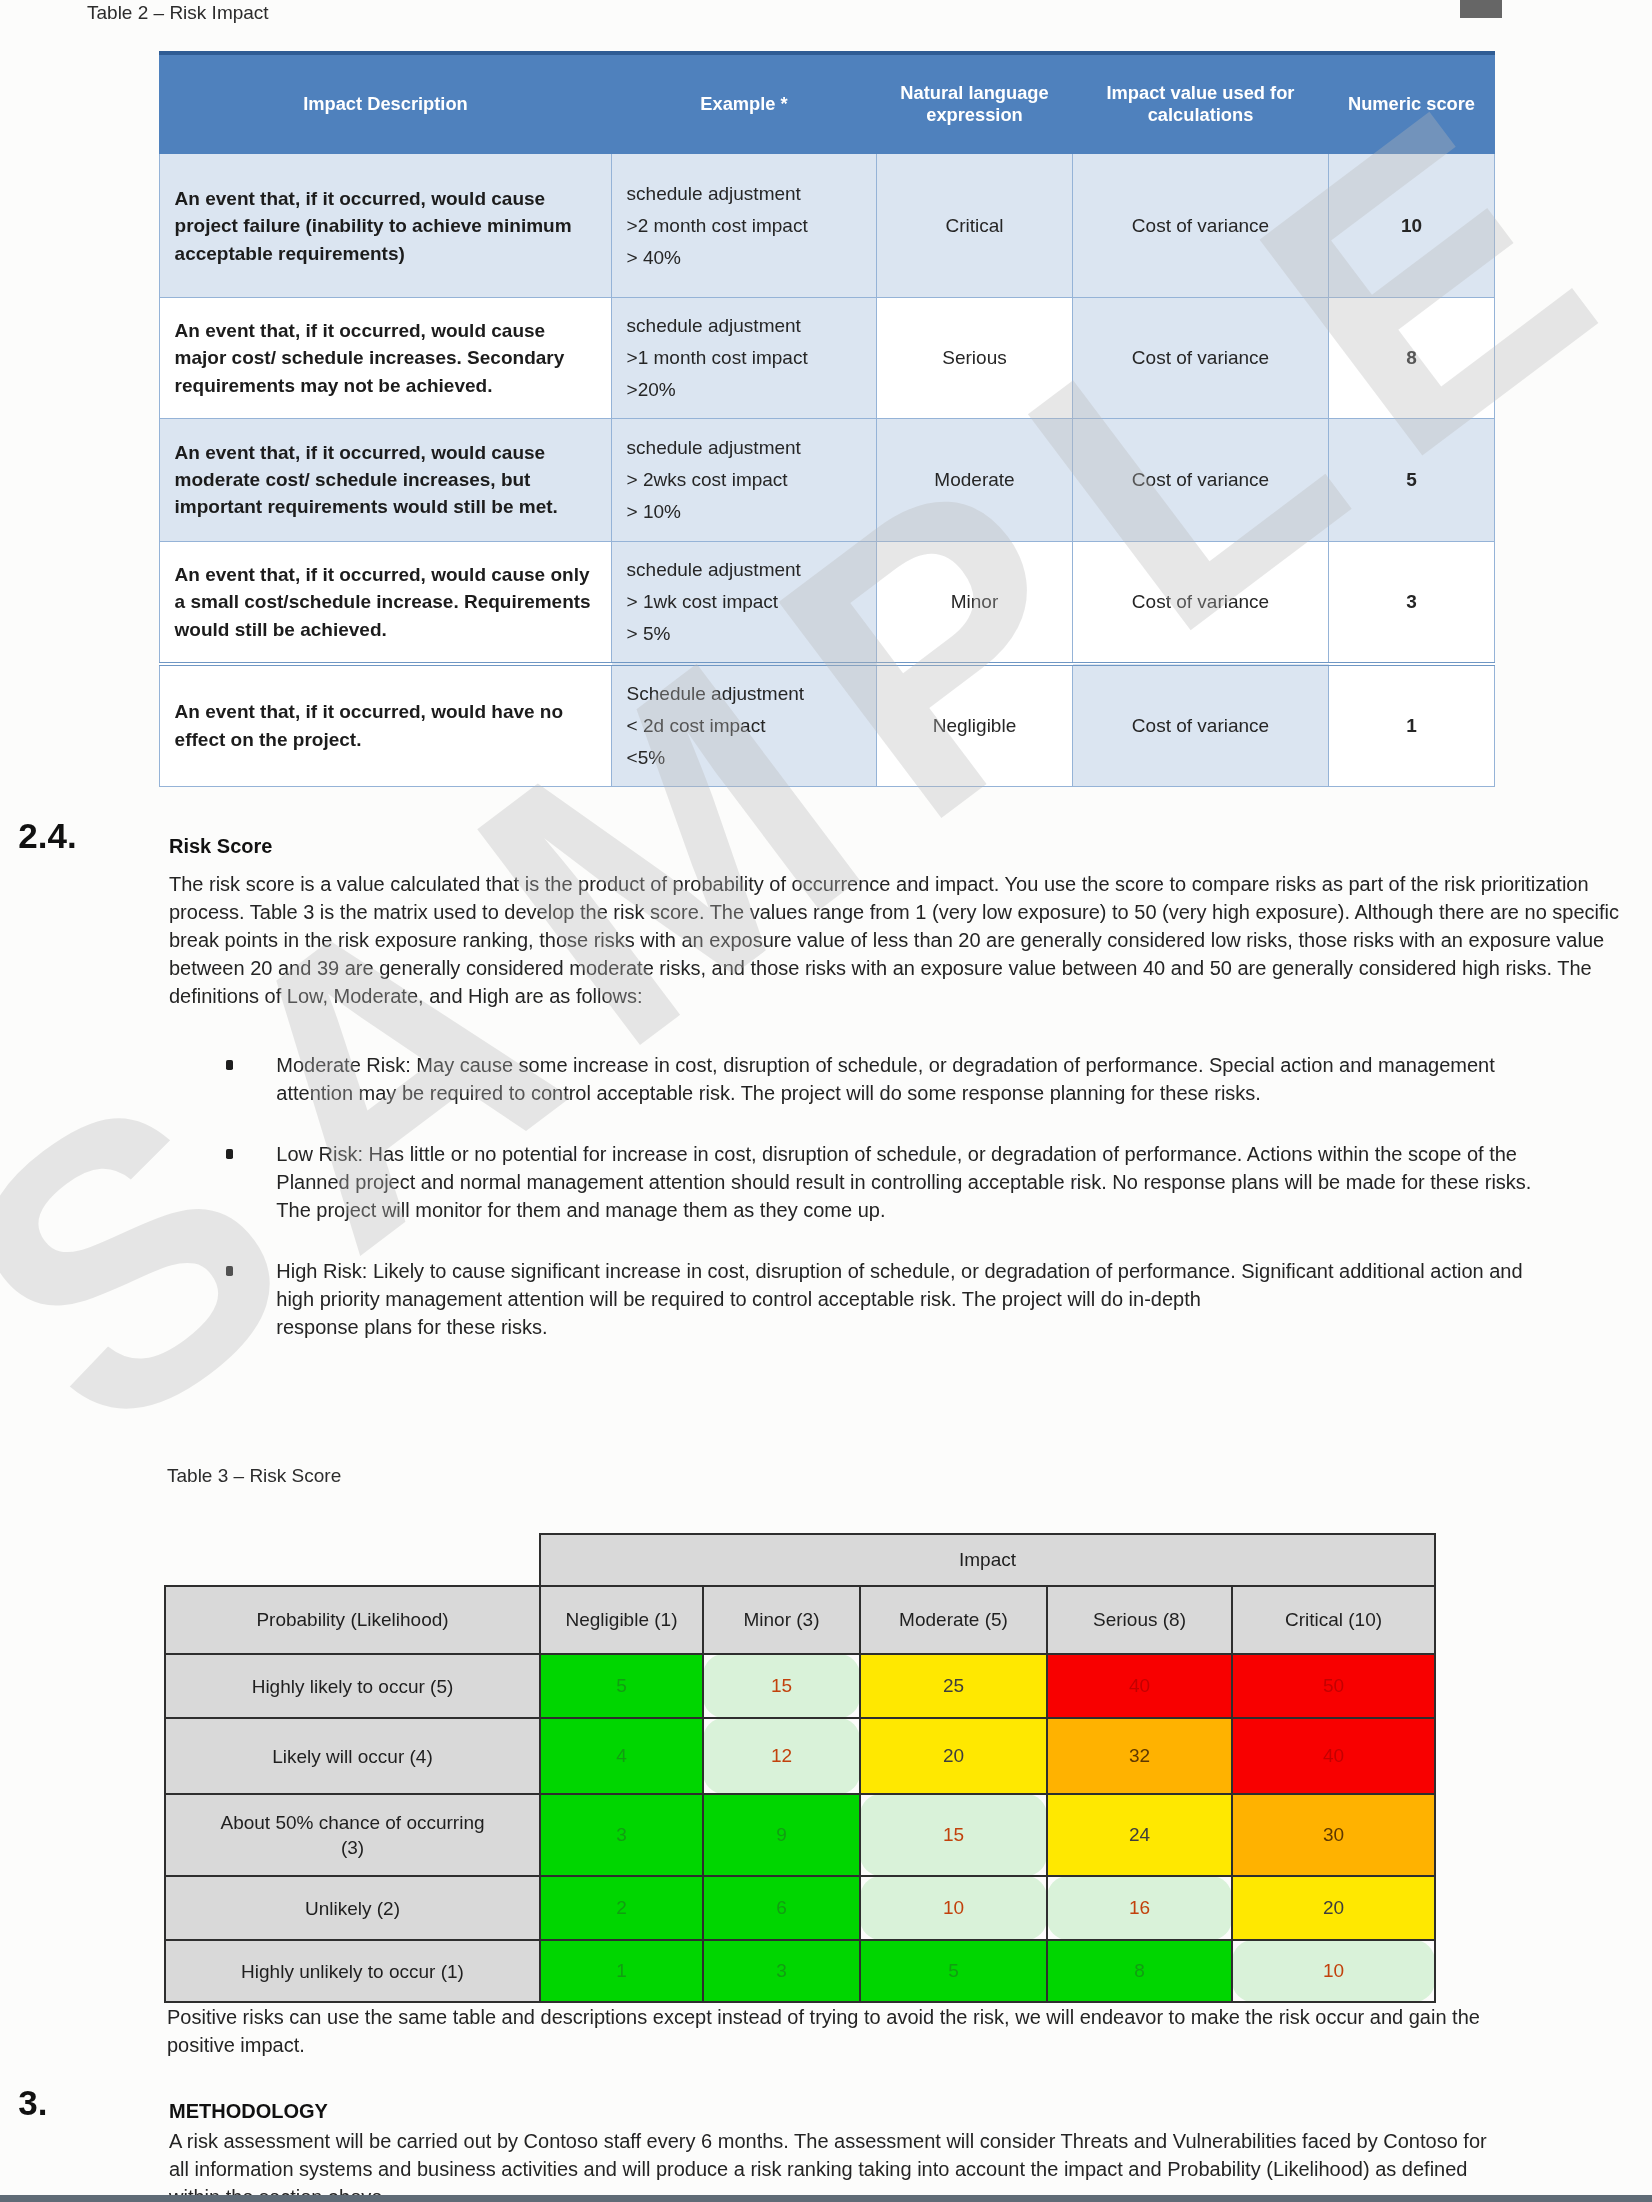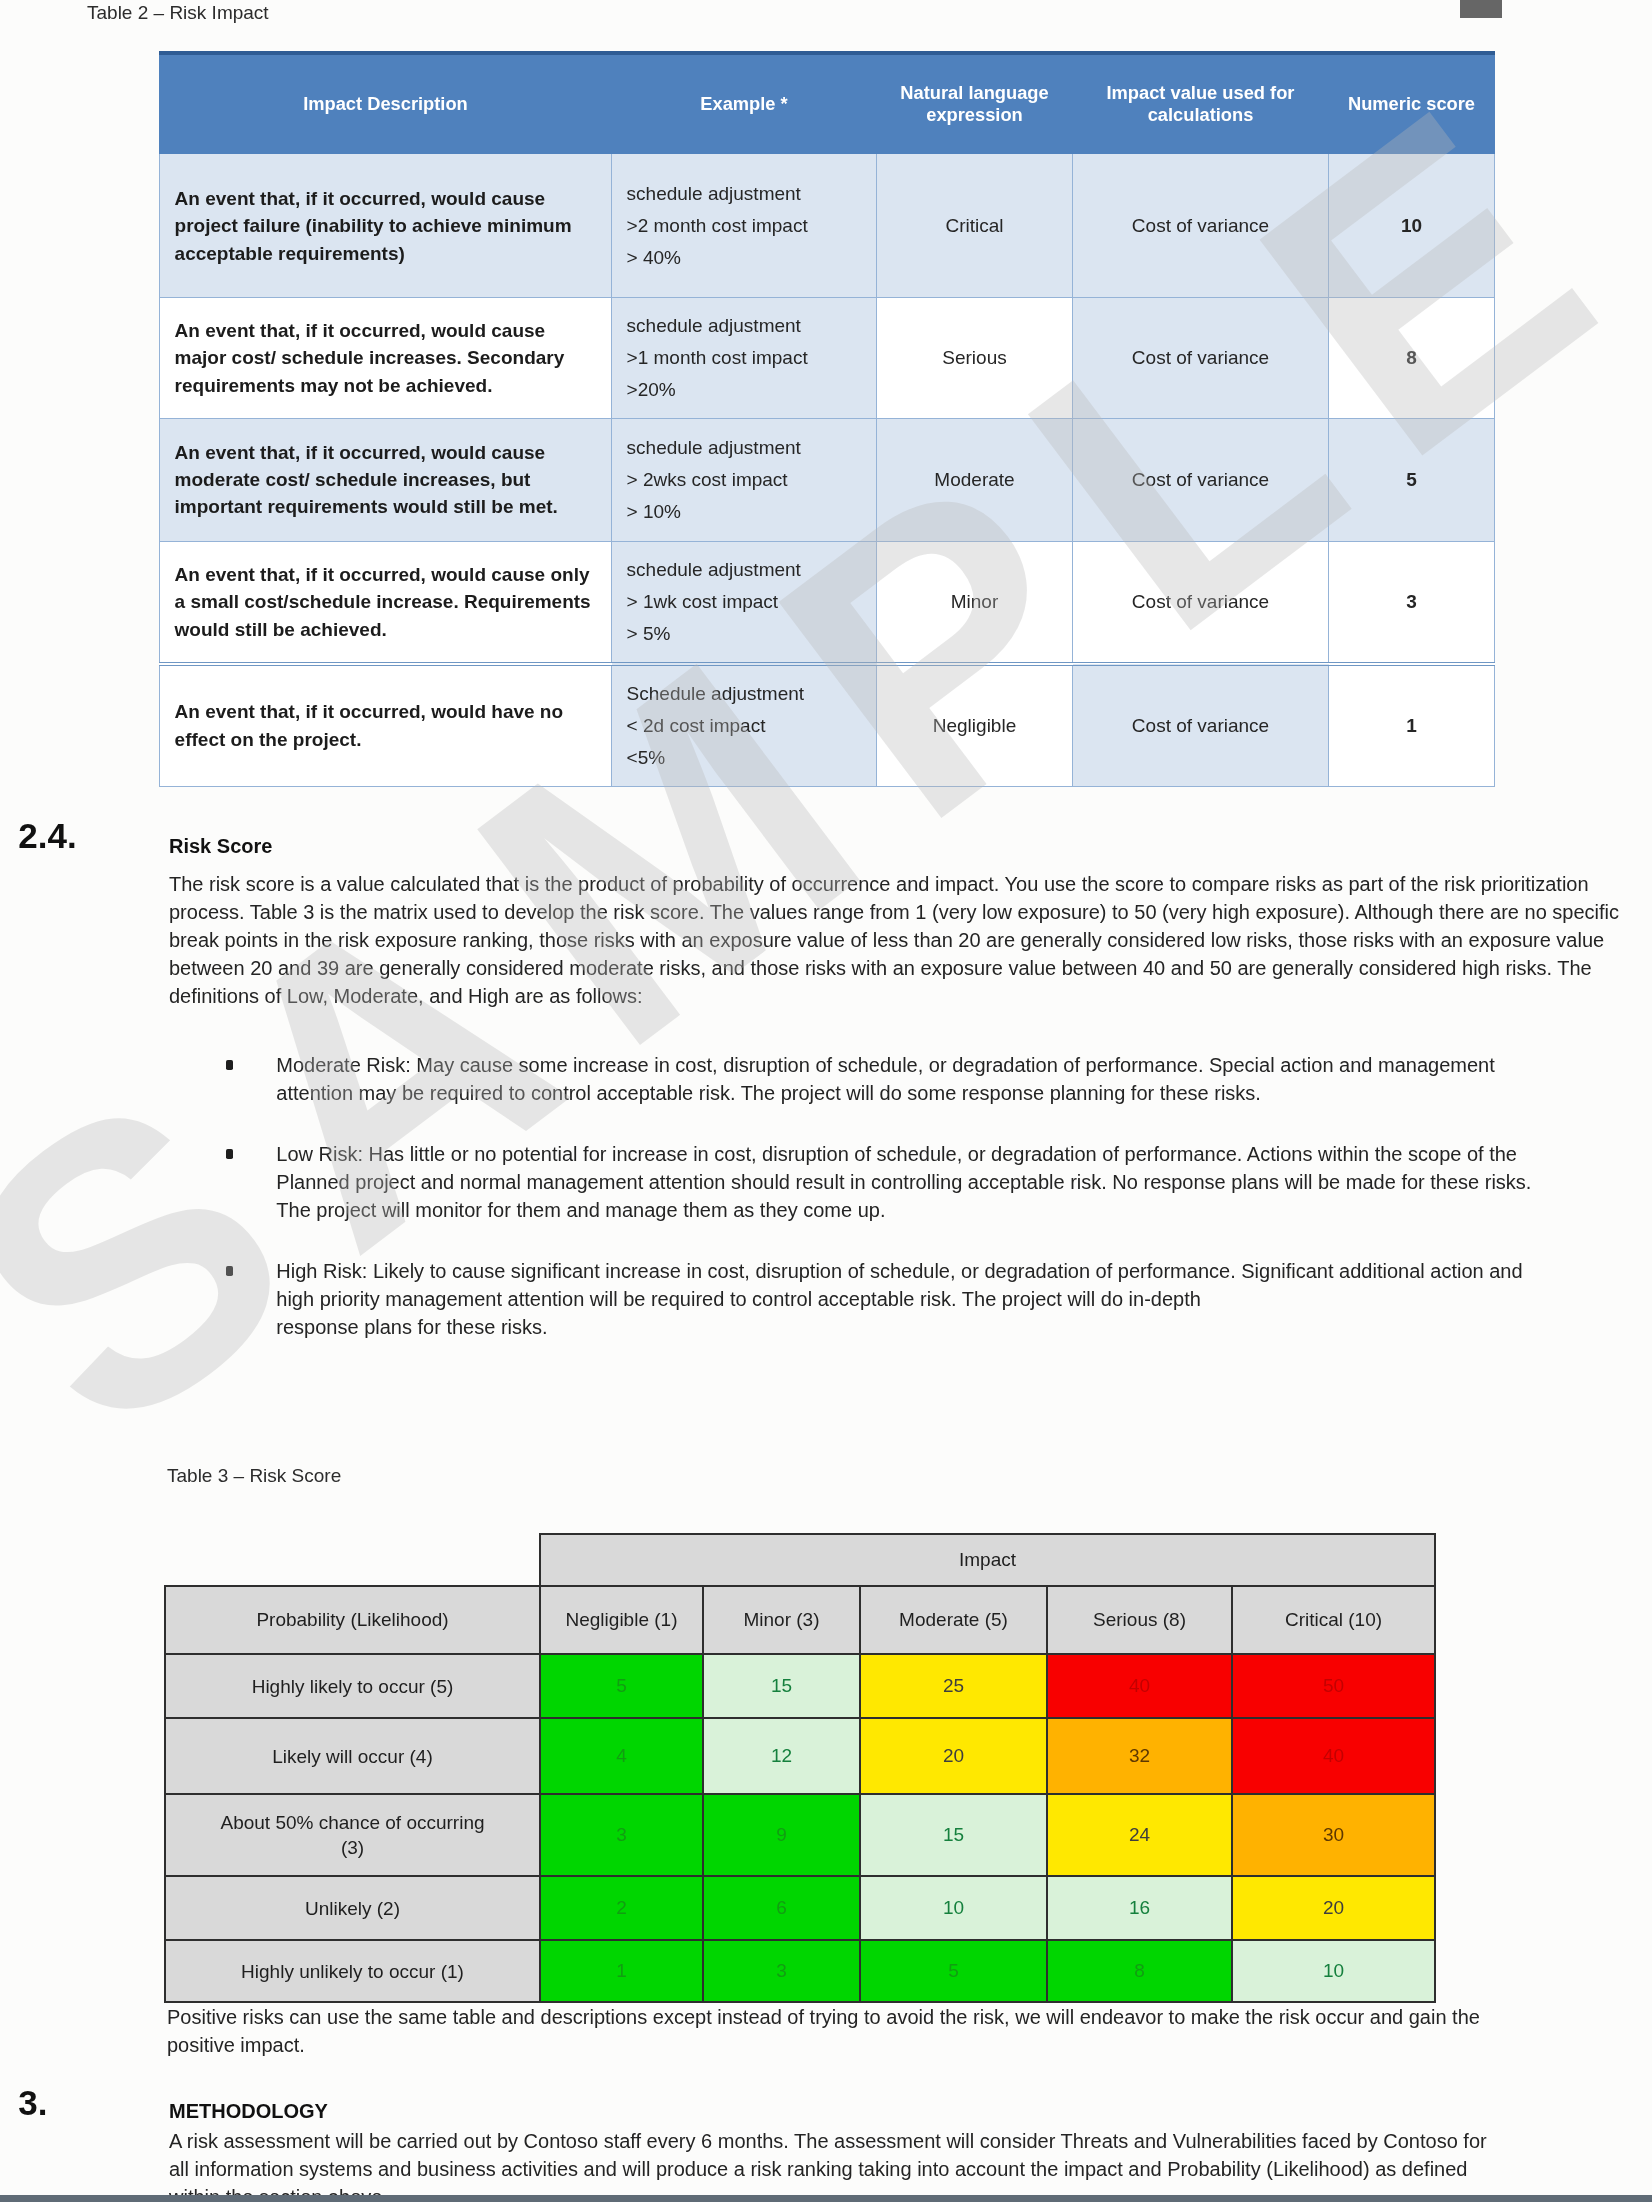--- a/index.html
+++ b/index.html
@@ -88,21 +88,21 @@
   .t3 .gray{background:#d9d9d9;color:#1f1f1f;}
   .t3 .rowlabel{white-space:pre-line;line-height:25px;}
   .t3 thead tr:nth-child(1){height:52px;}
   .t3 thead tr:nth-child(2){height:68px;}
   .t3 tbody tr:nth-child(1){height:64px;}
   .t3 tbody tr:nth-child(2){height:76px;}
   .t3 tbody tr:nth-child(3){height:82px;}
   .t3 tbody tr:nth-child(4){height:64px;}
   .t3 tbody tr:nth-child(5){height:62px;}
   .c-green{background:#00d600;color:#119e11;}
-  .c-lightgreen{background:#d9f2d9;color:#15803d;}
+  .c-lightgreen{background:#d9f2d9;color:#c2410c;border-radius:21px;}
   .c-yellow{background:#ffe800;color:#3e3e3e;}
   .c-orange{background:#ffb200;color:#5e3700;}
   .c-red{background:#f80000;color:#c40000;}
 
   .bottom-bar{left:0;top:2195px;width:1653px;height:8.2px;background:#5f6b76;}
 </style>
 </head>
 <body>
 
 <div class="page">

